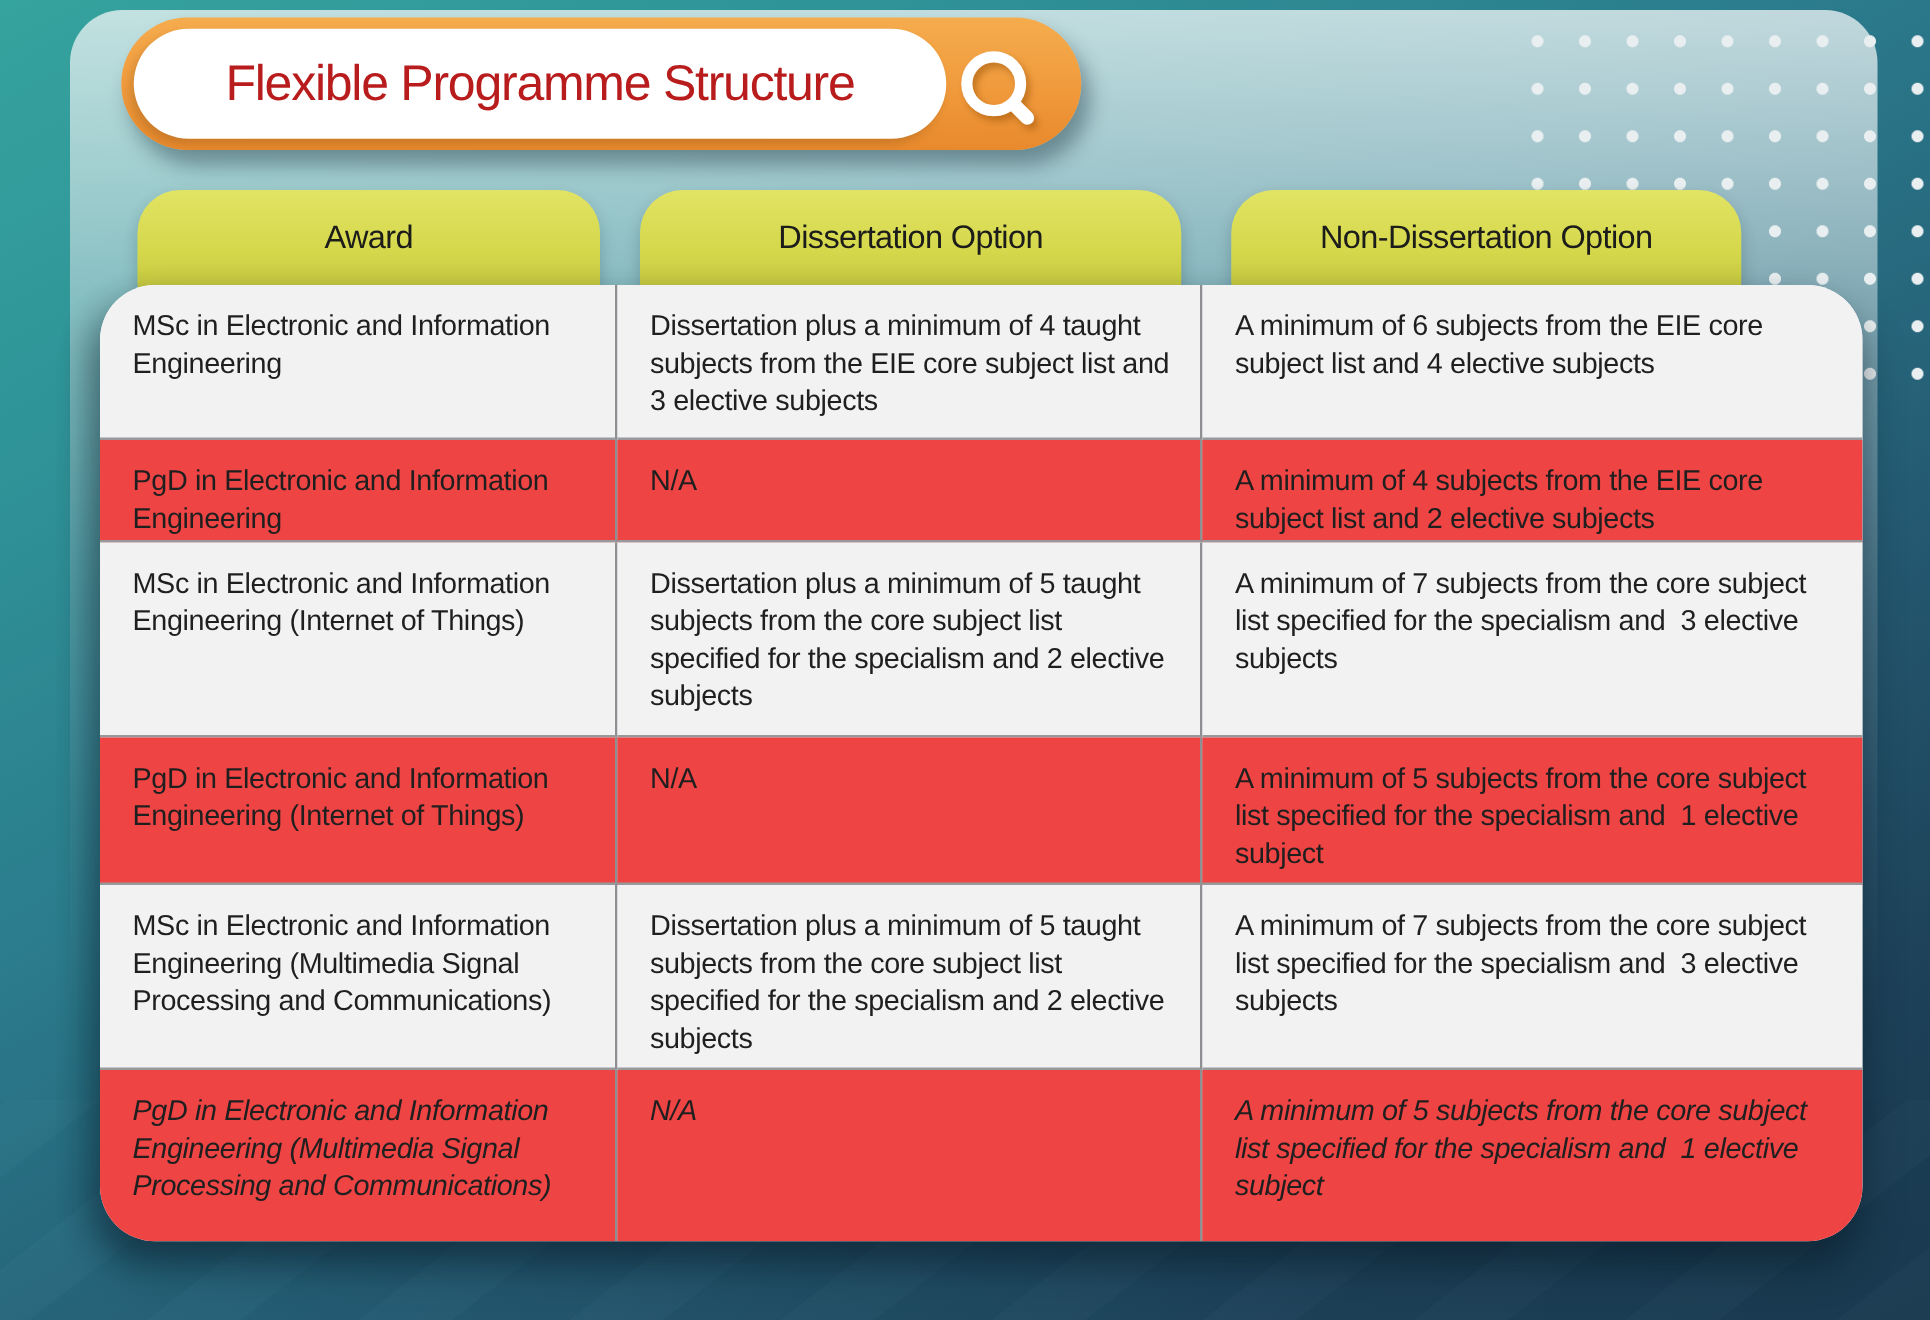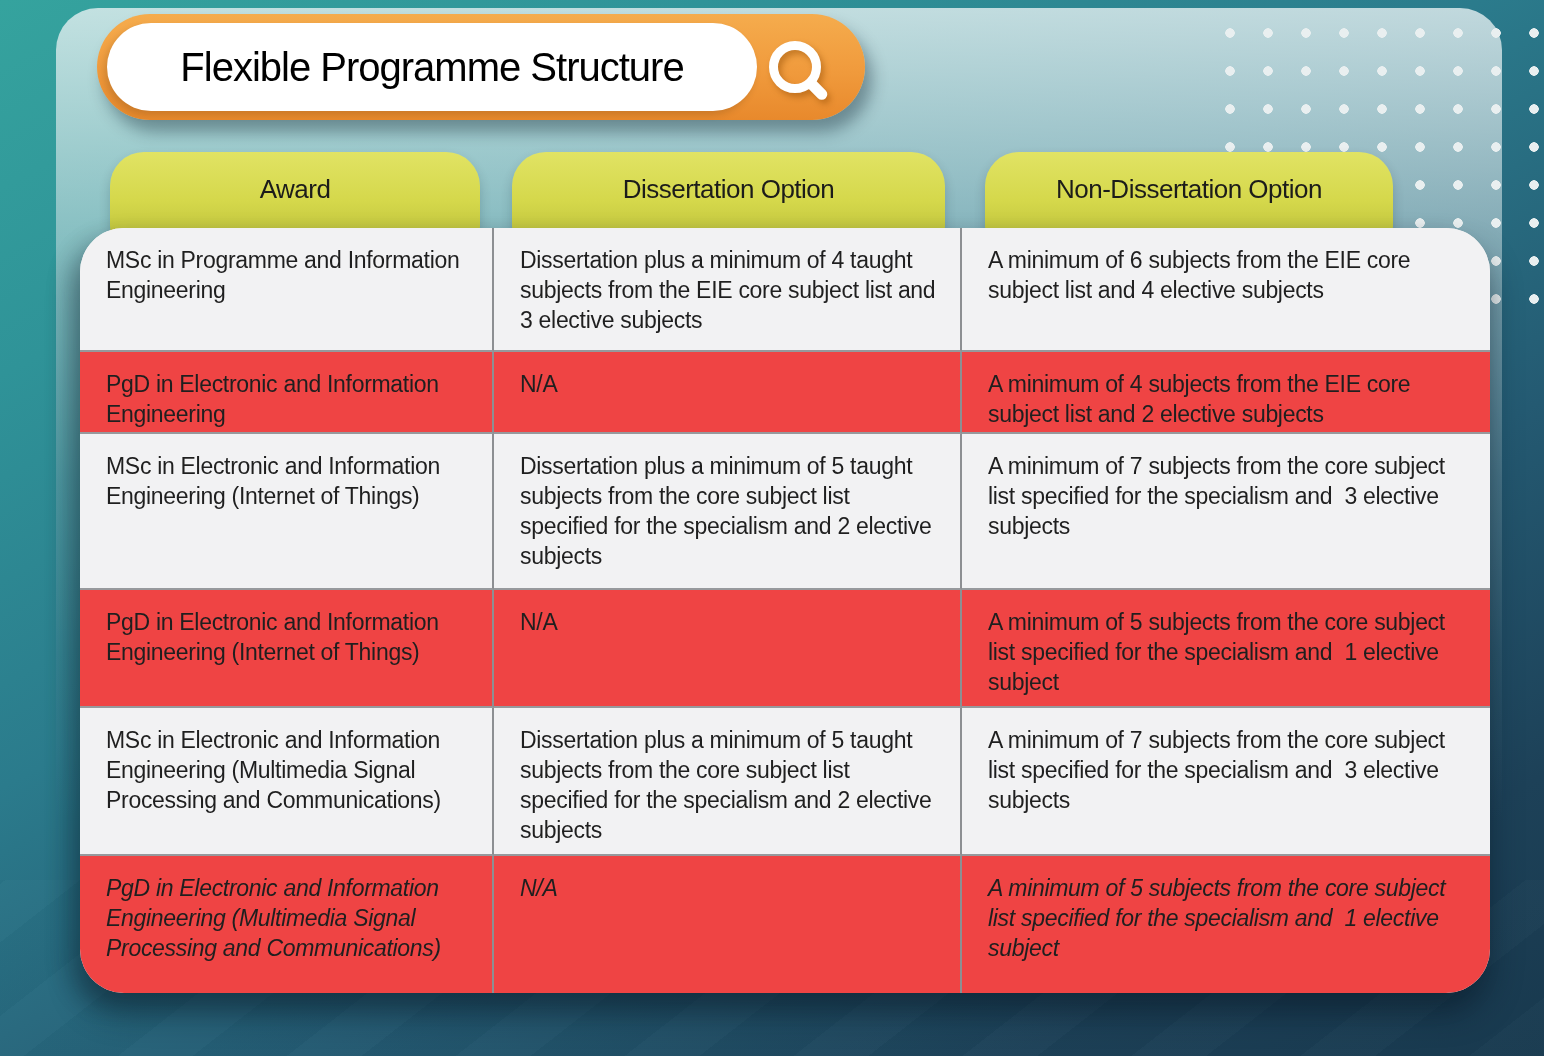--- a/index.html
+++ b/index.html
@@ -39,21 +39,21 @@
     background:linear-gradient(180deg,#f5ac4d 0%,#f09a3c 55%,#e8892c 100%);
     box-shadow:7px 12px 16px rgba(10,32,44,0.38);
   }
   .search-inner{
     position:absolute;left:10px;top:9px;width:650px;height:88px;
     border-radius:44px;background:#ffffff;
     display:flex;align-items:center;justify-content:center;
     box-shadow:-3px 4px 7px rgba(60,40,10,0.18);
   }
   .search-title{
-    font-size:40px;color:#000000;letter-spacing:-1px;white-space:nowrap;
+    font-size:40px;color:#b91c1c;letter-spacing:-1px;white-space:nowrap;
   }
   .mag{
     position:absolute;left:672px;top:27px;width:34px;height:34px;
     border:9px solid #ffffff;border-radius:50%;
     filter:drop-shadow(3px 4px 3px rgba(140,70,0,0.45));
   }
   .mag::after{
     content:"";position:absolute;width:11px;height:26px;background:#ffffff;
     border-radius:6px;right:-10px;bottom:-18px;transform:rotate(-45deg);
   }
@@ -110,21 +110,21 @@
 <div class="hpill" id="hp2">
   <span>Dissertation Option</span>
 </div>
 <div class="hpill" id="hp3">
   <span>Non-Dissertation Option</span>
 </div>
 
 <div class="card">
   <div class="grid">
 
-    <div class="cell c1">MSc in Programme and Information Engineering</div>
+    <div class="cell c1">MSc in Electronic and Information Engineering</div>
     <div class="cell c2">Dissertation plus a minimum of 4 taught subjects from the EIE core subject list and 3 elective subjects</div>
     <div class="cell c3">A minimum of 6 subjects from the EIE core subject list and 4 elective subjects</div>
 
     <div class="cell c1 alt">PgD in Electronic and Information Engineering</div>
     <div class="cell c2 alt">N/A</div>
     <div class="cell c3 alt">A minimum of 4 subjects from the EIE core subject list and 2 elective subjects</div>
 
     <div class="cell c1">MSc in Electronic and Information Engineering (Internet of Things)</div>
     <div class="cell c2">Dissertation plus a minimum of 5 taught subjects from the core subject list specified for the specialism and 2 elective subjects</div>
     <div class="cell c3">A minimum of 7 subjects from the core subject list specified for the specialism and  3 elective subjects</div>

